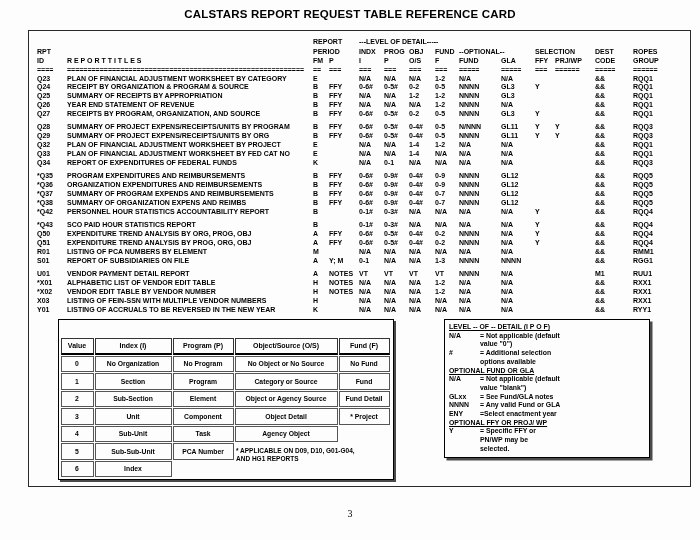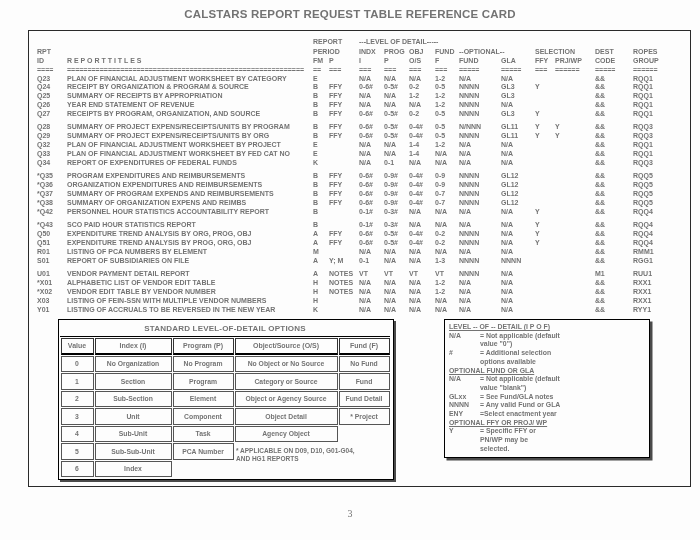--- a/index.html
+++ b/index.html
@@ -1,18 +1,18 @@
 <!DOCTYPE html>
 <html><head>
 <meta charset="utf-8">
 <style>
   * { margin:0; padding:0; box-sizing:border-box; }
   html,body { background:#e8e8e8; }
   .page { position:relative; width:700px; height:540px; background:#fdfdfd;
-          font-family:"Liberation Sans", sans-serif; font-weight:bold; color:#737373;
+          font-family:"Liberation Sans", sans-serif; font-weight:bold; color:#000000;
           overflow:hidden; }
   .doc-title { position:absolute; top:8px; left:0; width:100%; text-align:center;
                font-size:11.5px; letter-spacing:.2px; }
   .main-box { position:absolute; left:28px; top:30px; width:663px; height:457px;
               border:1px solid #2a2a2a; background:#fdfdfd; }
 
   
   .grid14 { display:grid;
     grid-template-columns:30px 246px 16px 30px 25px 25px 26px 24px 42px 34px 20px 40px 38px 48px;
     font-size:7px; line-height:9.5px; white-space:nowrap; }
@@ -547,21 +547,20 @@
     <span></span>
     <span></span>
     <span>&amp;&amp;</span>
     <span>RYY1</span>
   </div>
 </div>
     </div>
 
     <div class="std-box">
       <div class="std-grid">
-        <div class="std-title">STANDARD LEVEL-OF-DETAIL OPTIONS</div>
         <div class="sc sch r2">Value</div>
         <div class="sc sch r2">Index (I)</div>
         <div class="sc sch r2">Program (P)</div>
         <div class="sc sch r2">Object/Source (O/S)</div>
         <div class="sc sch r2">Fund (F)</div>
 
         <div class="sc r3">0</div>
         <div class="sc r3">No Organization</div>
         <div class="sc r3">No Program</div>
         <div class="sc r3">No Object or No Source</div>

